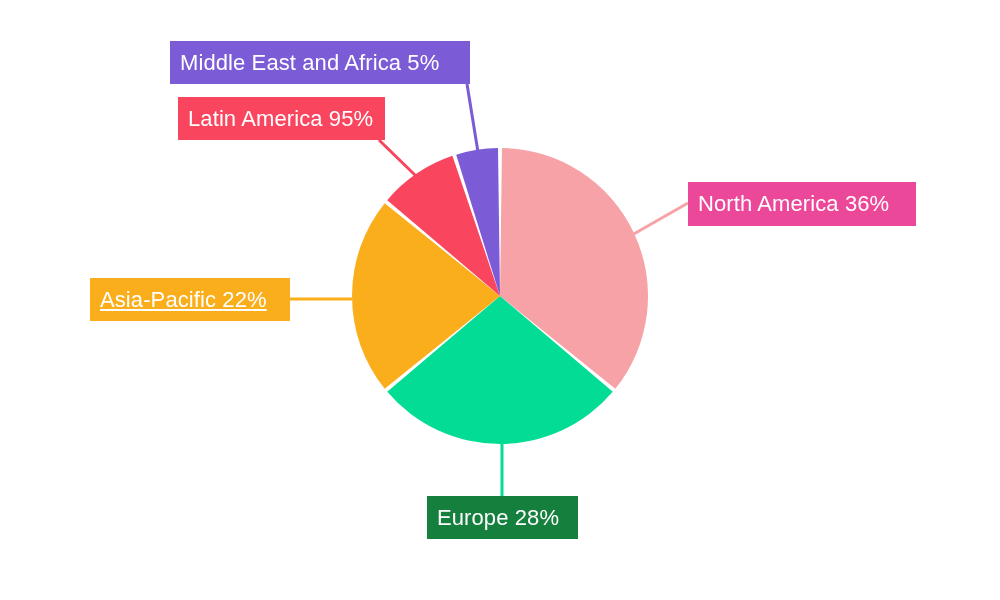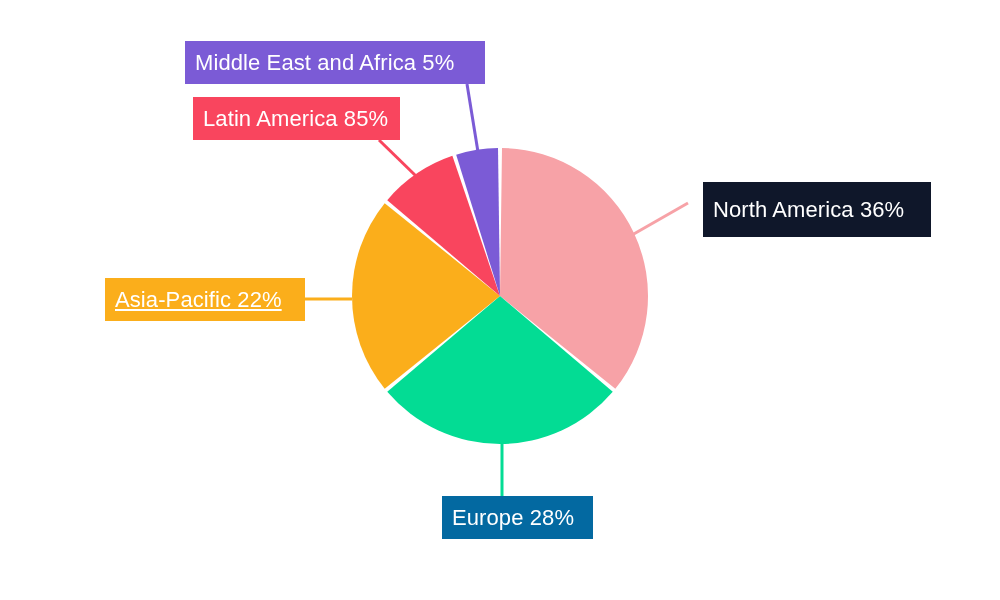--- a/index.html
+++ b/index.html
@@ -29,21 +29,20 @@
     display: flex;
     align-items: center;
     box-sizing: border-box;
     color: #ffffff;
     font-family: "Liberation Sans", sans-serif;
     font-size: 22px;
     line-height: 1;
     white-space: nowrap;
     padding: 8px 10px;
     letter-spacing: 0.1px;
-    margin-left: 15px;
   }
 </style>
 </head>
 <body>
 
 <div id="chart-root">
 
   <svg id="pie-svg" viewBox="0 0 1000 600" xmlns="http://www.w3.org/2000/svg">
     <g id="leader-lines">
         <line x1="632" y1="235" x2="688" y2="203" stroke="#F7A2A7" stroke-width="3"></line>
@@ -55,30 +54,30 @@
     <g id="pie-slices">
         <path d="M 500 296 L 502.00 148.01 A 148 148 0 0 1 615.30 388.79 Z" fill="#F7A2A7"></path>
         <path d="M 500 296 L 612.75 391.87 A 148 148 0 0 1 387.25 391.87 Z" fill="#03DC94"></path>
         <path d="M 500 296 L 384.70 388.79 A 148 148 0 0 1 384.70 203.21 Z" fill="#FBAE1B"></path>
         <path d="M 500 296 L 387.25 200.13 A 148 148 0 0 1 452.37 155.87 Z" fill="#F9455E"></path>
         <path d="M 500 296 L 456.17 154.64 A 148 148 0 0 1 498.00 148.01 Z" fill="#7B5BD6"></path>
       </g>
   </svg>
 
   <div id="labels-layer">
-      <div class="slice-label" style="left: 688px; top: 182px; width: 228px; height: 55px; background: #0f172a;">
+      <div class="slice-label" style="left: 688px; top: 182px; width: 228px; height: 44px; background: #ec4899;">
         <span>North America 36%</span>
       </div>
-      <div class="slice-label" style="left: 427px; top: 496px; width: 151px; height: 43px; background: #0369a1;">
+      <div class="slice-label" style="left: 427px; top: 496px; width: 151px; height: 43px; background: #15803d;">
         <span>Europe 28%</span>
       </div>
       <div class="slice-label" style="left: 90px; top: 278px; width: 200px; height: 43px; background: rgb(251, 174, 27); text-decoration: underline;">
         <span>Asia-Pacific 22%</span>
       </div>
       <div class="slice-label" style="left: 178px; top: 97px; width: 207px; height: 43px; background: rgb(249, 69, 94);">
-        <span>Latin America 85%</span>
+        <span>Latin America 95%</span>
       </div>
       <div class="slice-label" style="left: 170px; top: 41px; width: 300px; height: 43px; background: rgb(123, 91, 214);">
         <span>Middle East and Africa 5%</span>
       </div>
     </div>
 
 </div>
 
 </body></html>

